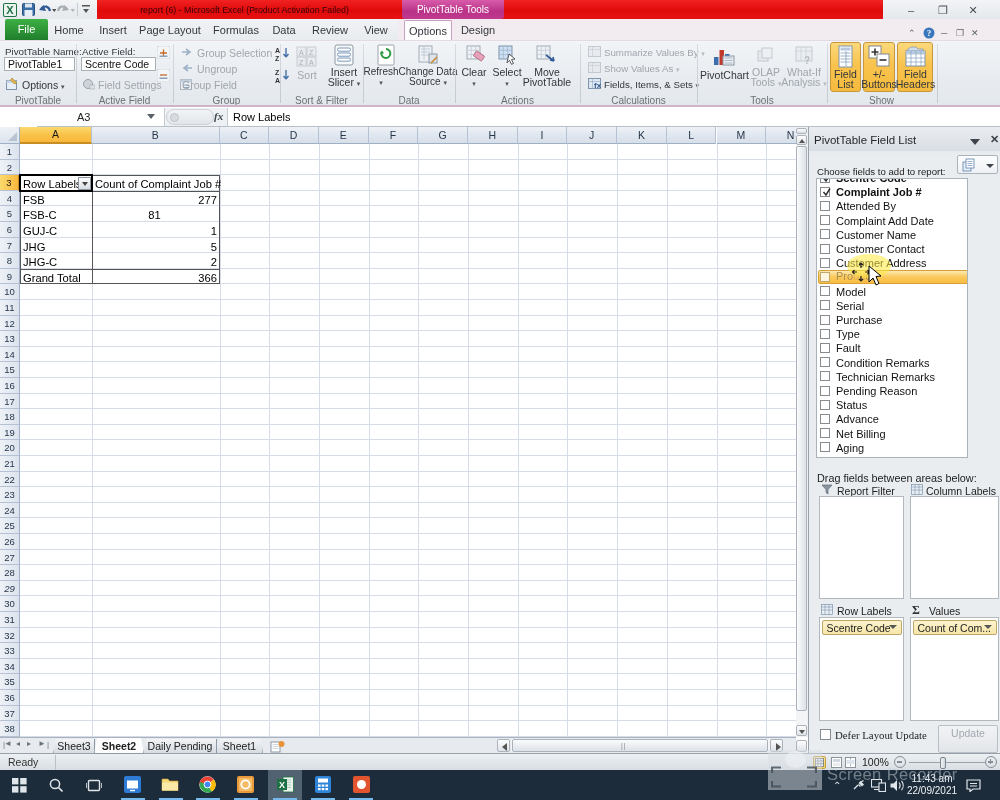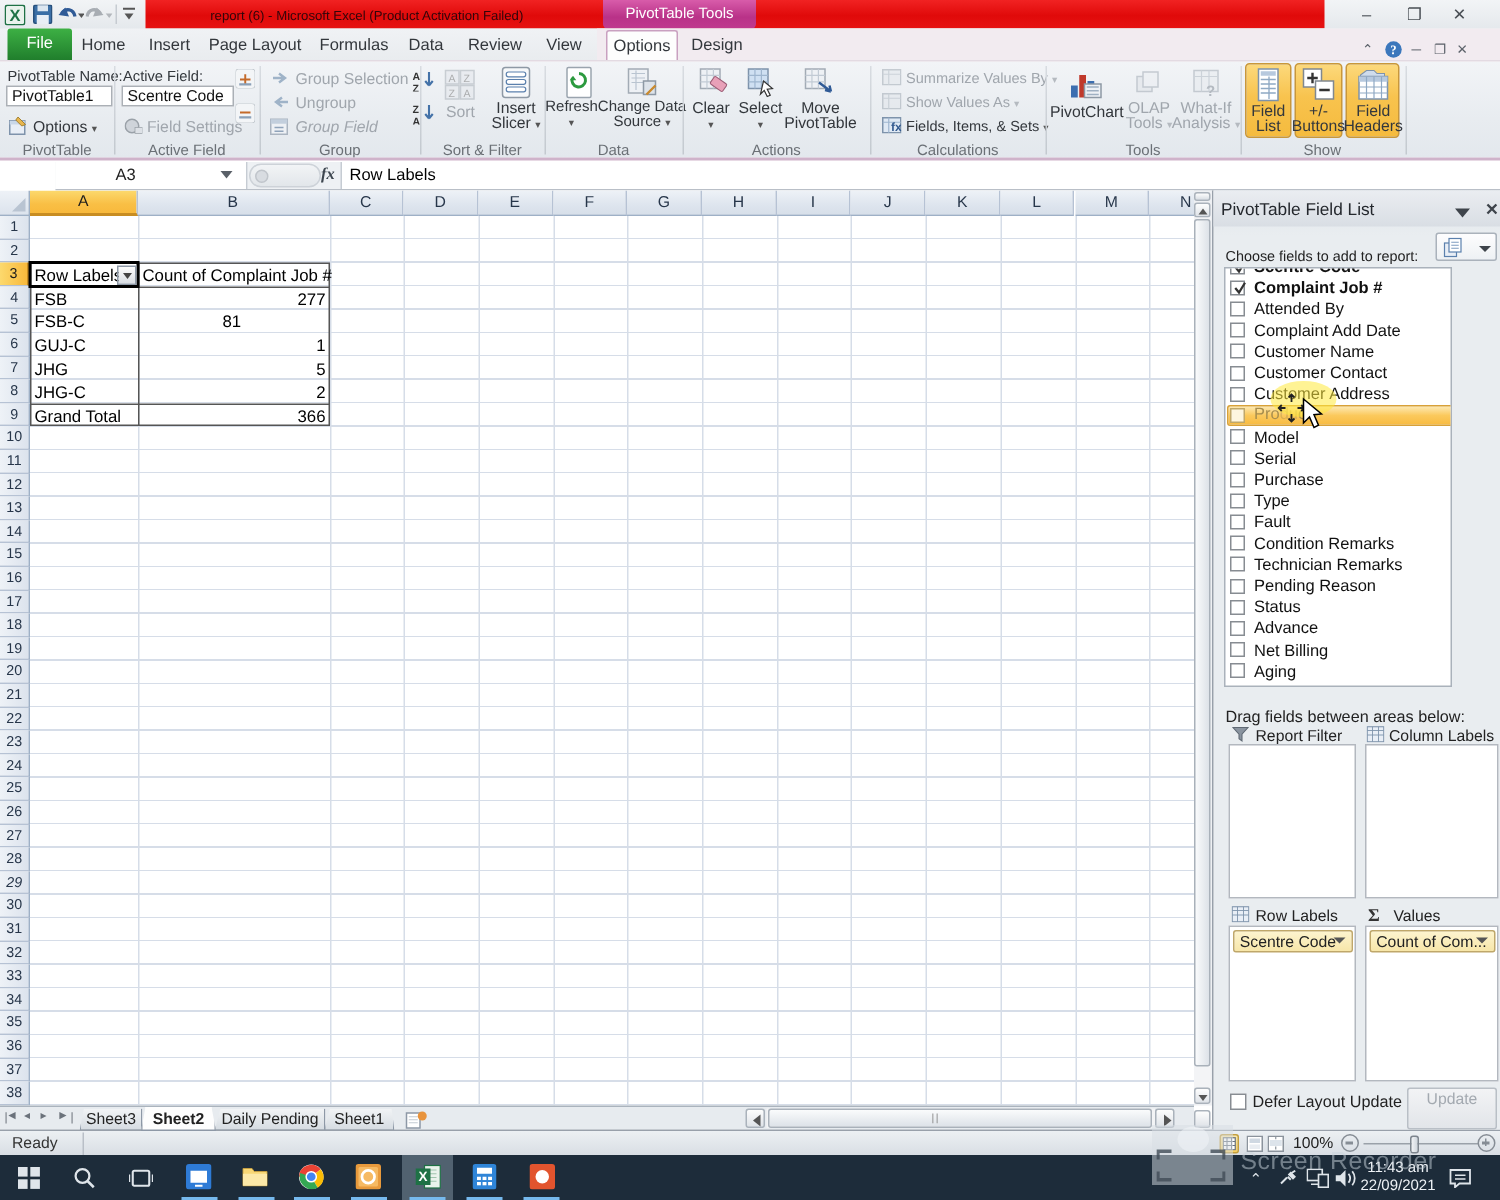--- a/index.html
+++ b/index.html
@@ -169,21 +169,21 @@
  <div class="abs rgrey" style="left:197px;top:6px;">Group Selection</div>
  <svg class="abs" style="left:181px;top:22px" width="12" height="10">
         <path d="M11 5 h-7 M7 2 l-4 3 4 3" stroke="#9fb3c8" stroke-width="1.6" fill="none"></path>
       </svg>
  <div class="abs rgrey" style="left:197px;top:22px;">Ungroup</div>
  <svg class="abs" style="left:180px;top:37px" width="13" height="12">
         <rect x="0.5" y="1.5" width="11" height="10" fill="#eef1f5" stroke="#aab4c0"></rect>
         <rect x="0.5" y="1.5" width="11" height="3" fill="#c3cfdd"></rect>
         <path d="M3 7 h6 M3 9.5 h6" stroke="#8fa3ba" stroke-width="1"></path>
       </svg>
- <div class="abs rgrey" style="left:197px;top:38px;font-style:italic;">Group Field</div>
+ <div class="abs rgrey" style="left:182px;top:38px;">Group Field</div>
  <div class="abs glabel" style="left:173px;width:107px;">Group</div>
  <div class="abs gdiv" style="left:280px;"></div>
 
  <svg class="abs" style="left:275px;top:5px" width="16" height="15">
         <text x="0" y="7" font-size="7" font-weight="bold" fill="#333">A</text>
         <text x="0" y="15" font-size="7" font-weight="bold" fill="#333">Z</text>
         <path d="M11 2 v9 M11 11 l-2.5 -3 M11 11 l2.5 -3" stroke="#4472a8" stroke-width="1.4" fill="none"></path>
       </svg>
  <svg class="abs" style="left:275px;top:27px" width="16" height="15">
         <text x="0" y="7" font-size="7" font-weight="bold" fill="#333">Z</text>
@@ -636,21 +636,21 @@
 <div class="abs dropbox" style="left:101px;top:490px;width:89px;height:104px;"></div>
 <div class="abs fieldbtn" style="left:12.5px;top:493px;width:80px;height:15px;">
         <span style="position:absolute;left:4px;top:1px;">Scentre Code</span>
         <span style="position:absolute;right:4px;top:4px;width:0;height:0;border-left:4px solid transparent;border-right:4px solid transparent;border-top:4.5px solid #555;"></span>
       </div>
 <div class="abs fieldbtn" style="left:103.5px;top:493px;width:84px;height:15px;">
         <span style="position:absolute;left:4px;top:1px;">Count of Com...</span>
         <span style="position:absolute;right:4px;top:4px;width:0;height:0;border-left:4px solid transparent;border-right:4px solid transparent;border-top:4.5px solid #555;"></span>
       </div>
 <div class="abs" style="left:11px;top:602px;width:11px;height:11px;background:#fff;border:1px solid #878c92;"></div>
-<div class="abs" style="left:26px;top:602px;font-size:10.8px;color:#222;">Defer Layout Update</div>
+<div class="abs" style="left:26px;top:602px;font-size:10.8px;color:#222;font-family:Liberation Serif, serif;">Defer Layout Update</div>
 <div class="abs" style="left:129px;top:598px;width:60px;height:28px;background:linear-gradient(#f2f3f5,#e2e5e9);border:1px solid #b9bfc6;border-radius:2px;text-align:center;font-size:10.5px;color:#a3a9b0;line-height:15px;">Update</div>
 </div>
 
 <div class="abs" id="taskbar">
 <svg class="abs" style="left:12px;top:8px" width="15" height="15">
         <rect x="0" y="0" width="6.4" height="6.4" fill="#dfe5ea"></rect>
         <rect x="8.2" y="0" width="6.4" height="6.4" fill="#dfe5ea"></rect>
         <rect x="0" y="8.2" width="6.4" height="6.4" fill="#dfe5ea"></rect>
         <rect x="8.2" y="8.2" width="6.4" height="6.4" fill="#dfe5ea"></rect>
       </svg>

